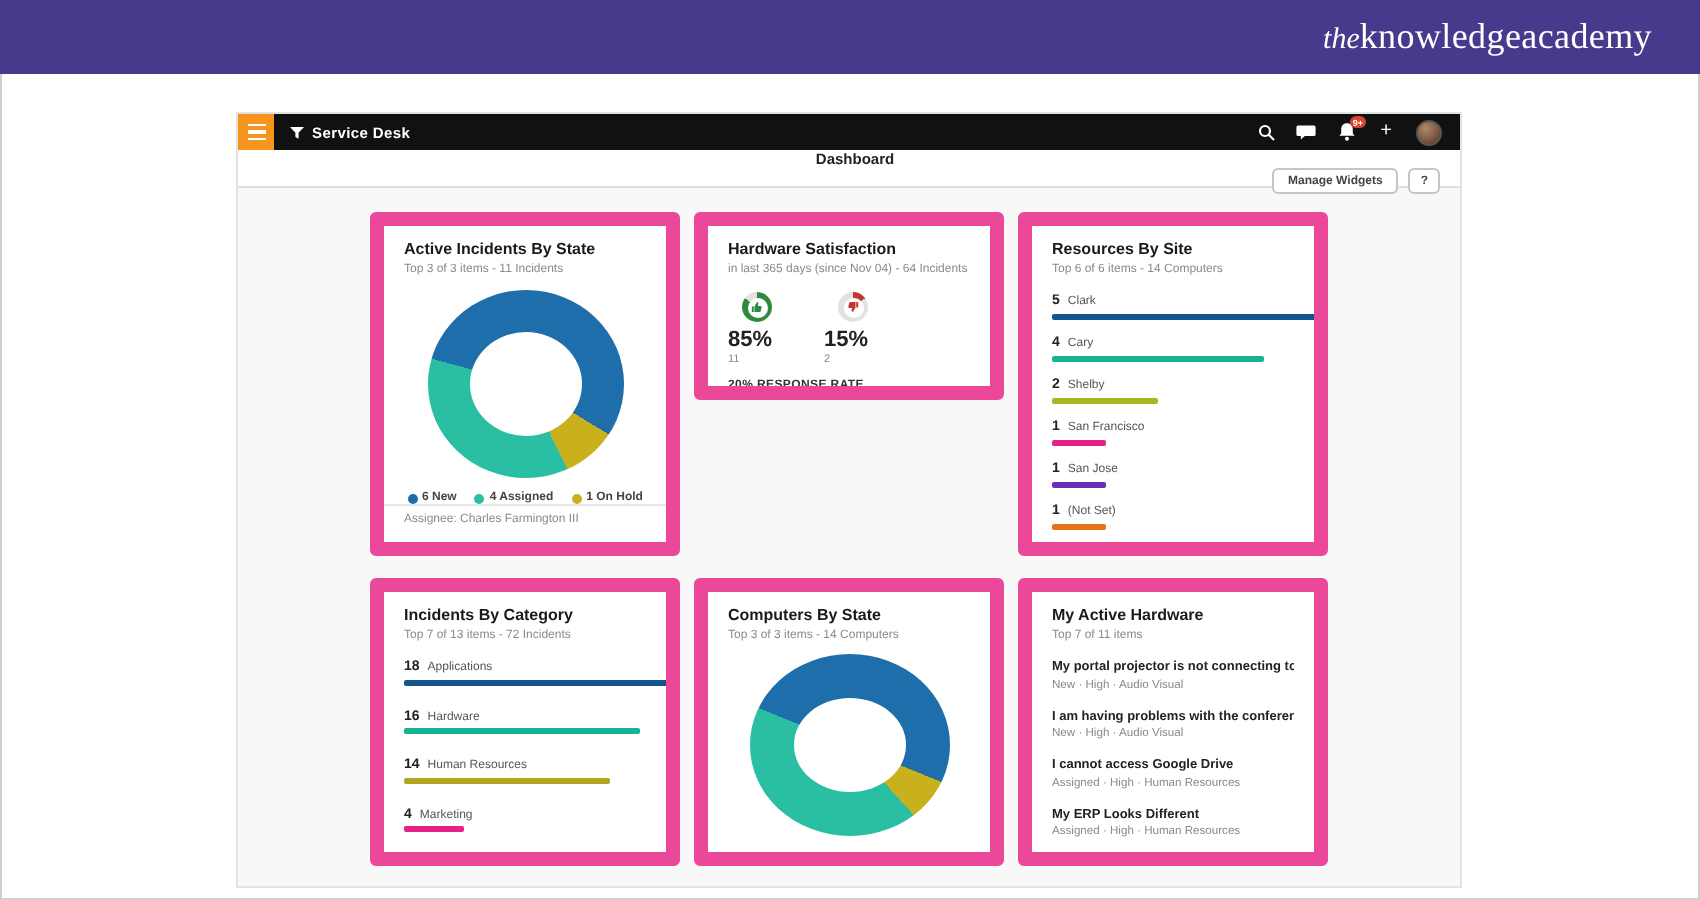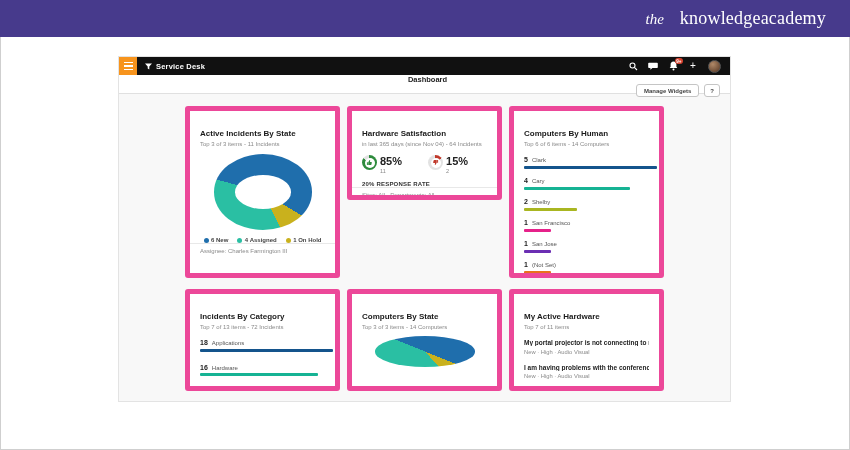--- a/index.html
+++ b/index.html
@@ -14,21 +14,21 @@
 
   
   .banner {
     position:absolute; left:0; top:0; width:850px; height:37px;
     background:#473a8c;
     display:flex; align-items:center; justify-content:flex-end;
     padding-right:24px;
   }
   .logo { color:#fff; font-family:"Liberation Serif", serif; font-size:18px; white-space:nowrap; }
   .logo .lg-the { font-style:italic; font-size:15px; font-weight:400; }
-  .logo .lg-knowledge { font-weight:400; letter-spacing:.2px;margin-left:16px; }
+  .logo .lg-knowledge { font-weight:400; letter-spacing:.2px; }
   .logo .lg-academy { font-weight:400; letter-spacing:.2px;text-align:center; }
 
   
   .dashboard {
     position:absolute; left:118px; top:56px; width:613px;
     border:1px solid #e3e3e3; background:#fff;
   }
 
   
   .topbar { height:18px; background:#111; display:flex; align-items:center; }
@@ -68,54 +68,54 @@
     padding:2.5px 7px; line-height:1; cursor:pointer; font-weight:700;
   }
   .btn-help { padding:2.5px 5px; }
 
   
   .db-content { background:#f8f8f8; padding:12px 66px 10px; }
   .row { display:flex; gap:7px; }
   .row + .row { margin-top:11px; }
   .col { display:flex; flex-direction:column; gap:6px; width:155px; }
   .card {
-    background:#fff; border:5px solid #ec4899; border-radius:3px;
-    padding:19px 10px; display:flex; flex-direction:column; overflow:hidden;
+    background:#fff; border:7px solid #ec4899; border-radius:3px;
+    padding:8px 10px; display:flex; flex-direction:column; overflow:hidden;
   }
   .card-title { font-size:8px; font-weight:700; color:#1a1a1a; line-height:1.1; }
   .card-sub { font-size:6px; color:#8a8a8a; margin-top:2.5px; }
   .card-footer {
     margin:auto -10px 0; border-top:1px solid #e8e8e8;
     padding:4px 10px 0; font-size:6px; color:#8a8a8a;
   }
 
   .h-tall { height:172px; }
   .h-slm  { height:66px; }
   .h-cs   { height:94px; }
-  .h-row2 { height:102px; }
+  .h-row2 { height:144px; }
 
   
   .donut { position:relative; border-radius:50%; align-self:center; }
   .donut .hole { position:absolute; background:#fff; border-radius:50%; }
   .donut-lg { width:98px; height:98px; margin-top:7px; }
   .donut-lg .hole { inset:21px; }
   .donut-status { width:100px; height:100px; margin-top:6px; }
   .donut-status .hole { inset:22px; }
 
   .legend { display:flex; justify-content:center; gap:9px; margin-top:7px; }
   .legend-item { display:flex; align-items:center; gap:2.5px; font-size:6px; font-weight:700; color:#444; }
   .legend-dot { width:5px; height:5px; border-radius:50%; flex:0 0 auto; }
 
   
   .big-num { font-size:13px; font-weight:700; color:#ef7f1a; margin-top:5px; line-height:1; }
   .big-num-label { font-size:5.5px; font-weight:700; color:#333; margin-top:2px; letter-spacing:.2px; }
 
   
   .cs-gauges { display:flex; gap:26px; margin-top:8px; }
-  .cs-gauge { display:flex; align-items:flex-start; gap:3px; }
+  .cs-gauge { display:flex; align-items:flex-end; gap:3px;flex-direction:column; }
   .ring { position:relative; width:15px; height:15px; border-radius:50%; flex:0 0 auto; }
   .ring .hole { position:absolute; inset:2.5px; background:#fff; border-radius:50%; display:flex; align-items:center; justify-content:center; }
   .cs-pct { font-size:11px; font-weight:700; color:#222; line-height:1.1; }
   .cs-count { font-size:5.5px; color:#888; margin-top:1px; }
   .cs-rate { font-size:6px; font-weight:700; color:#333; margin-top:7px; letter-spacing:.2px; }
 
   
   .bar-list { margin-top:9px; }
   .bar-row-site { margin-bottom:8.5px; }
   .bar-row-cat { margin-bottom:12px; }
@@ -249,21 +249,21 @@
               </div>
             </div>
           </div>
           <div class="cs-rate">20% RESPONSE RATE</div>
           <div class="card-footer">Sites: All - Departments: All</div>
         </div>
       </div>
 
       <div class="col">
         <div class="card h-tall">
-          <div class="card-title">Computers By Human</div>
+          <div class="card-title">Resources By Site</div>
           <div class="card-sub">Top 6 of 6 items - 14 Computers</div>
           <div class="bar-list">
             <div class="bar-row-site">
               <div class="bar-label">
                   <span class="bar-value">5</span>
                   <span class="bar-name">Clark</span>
                 </div>
               <div class="bar-track">
                   <div class="bar-fill" style="width:133px;background:#14548c"></div>
                 </div>

